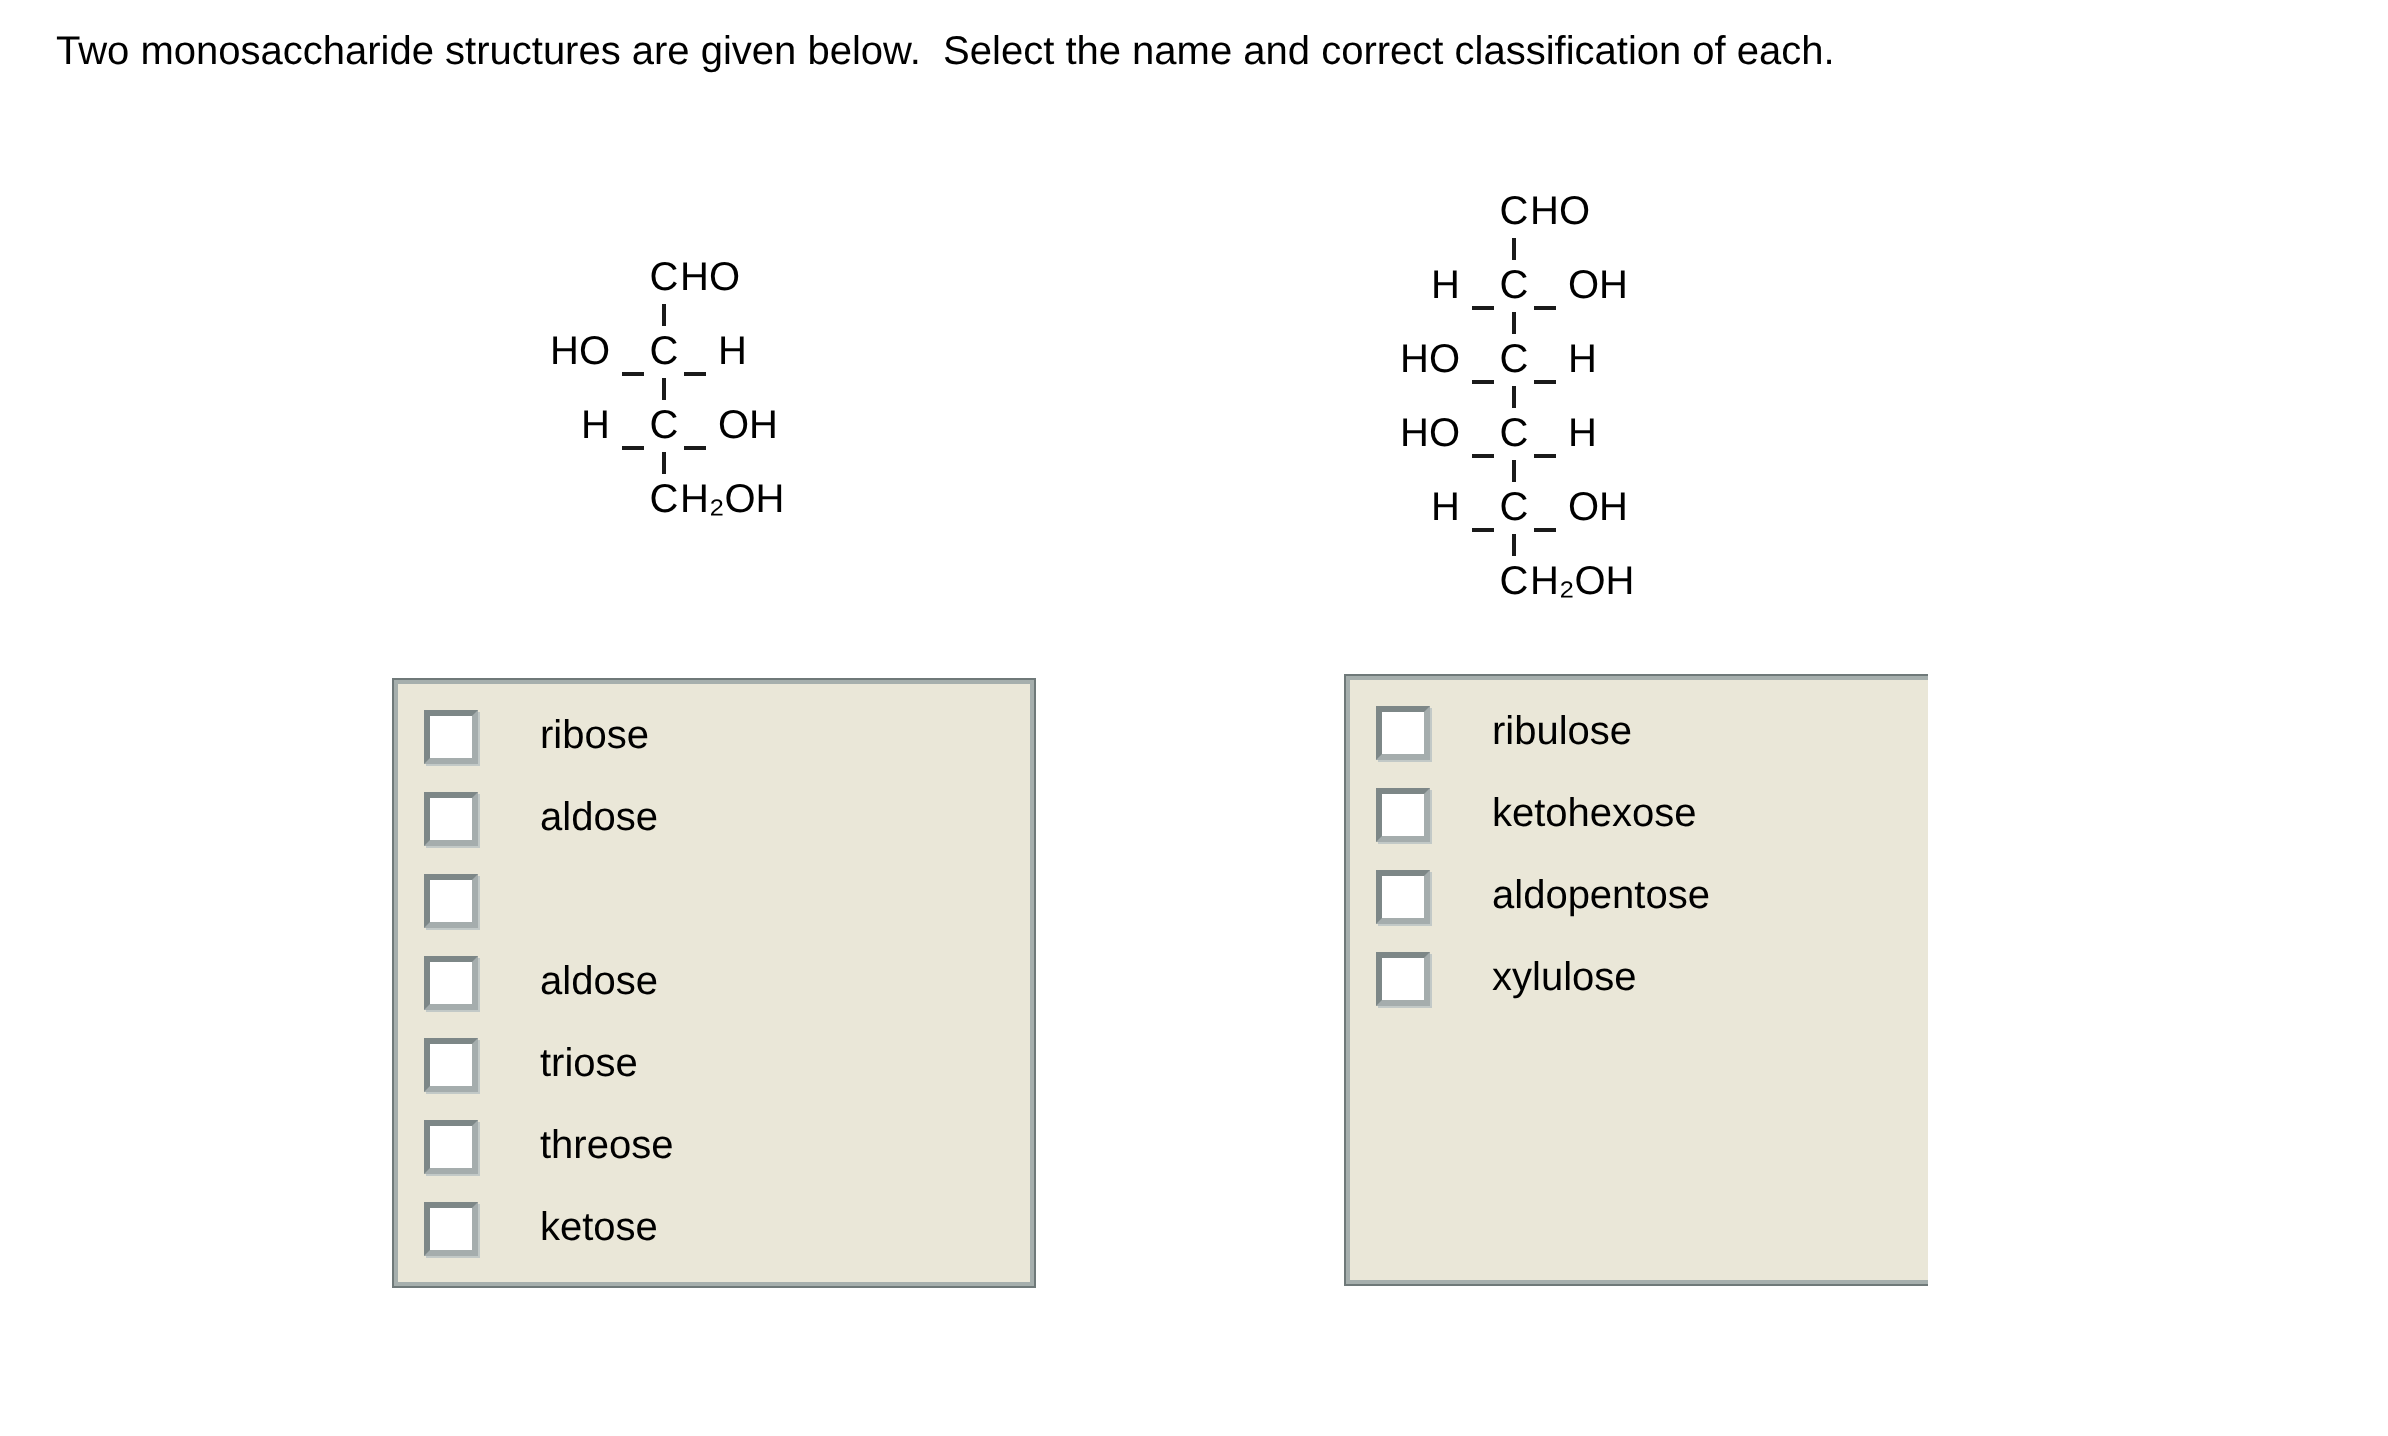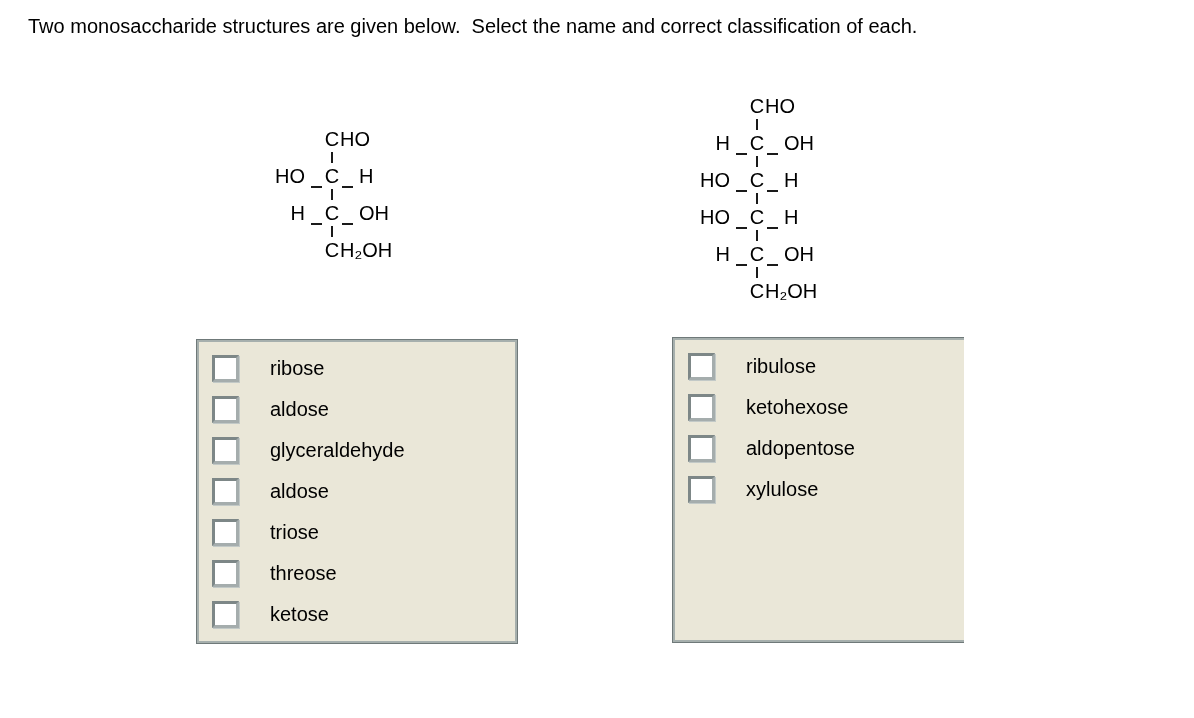--- a/index.html
+++ b/index.html
@@ -244,21 +244,20 @@
     <div class="option-row">
       <span class="checkbox"></span>
       <span class="option-label">ribose</span>
     </div>
     <div class="option-row">
       <span class="checkbox"></span>
       <span class="option-label">aldose</span>
     </div>
     <div class="option-row">
       <span class="checkbox"></span>
-      <span class="option-label">glyceraldehyde</span>
     </div>
     <div class="option-row">
       <span class="checkbox"></span>
       <span class="option-label">aldose</span>
     </div>
     <div class="option-row">
       <span class="checkbox"></span>
       <span class="option-label">triose</span>
     </div>
     <div class="option-row">

